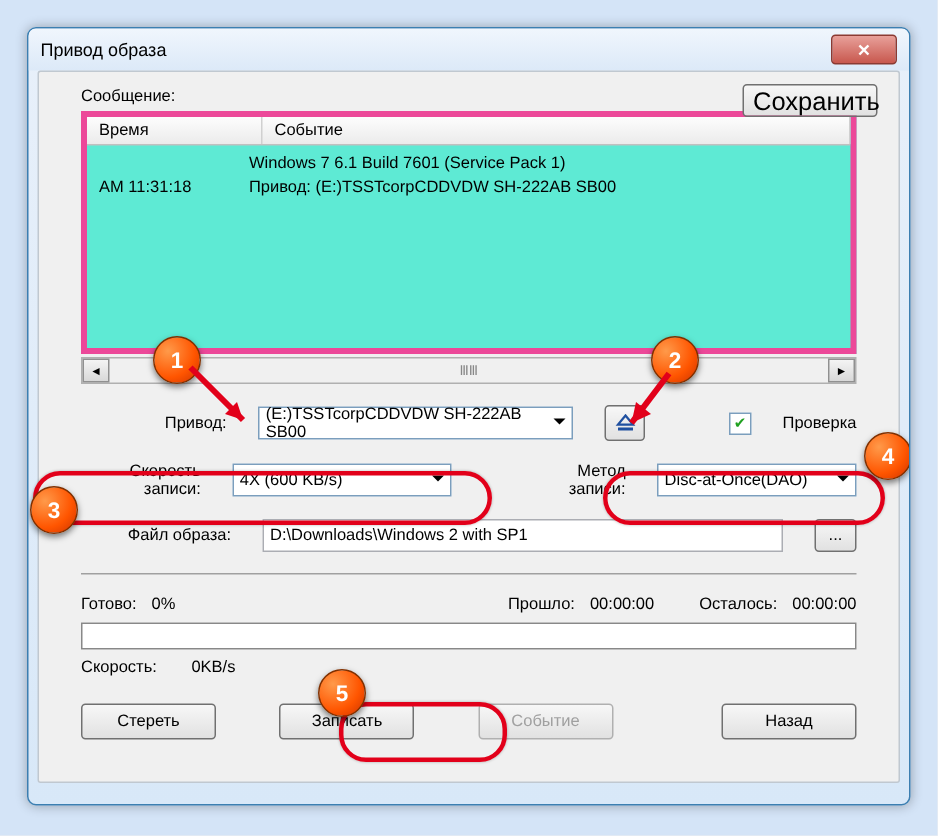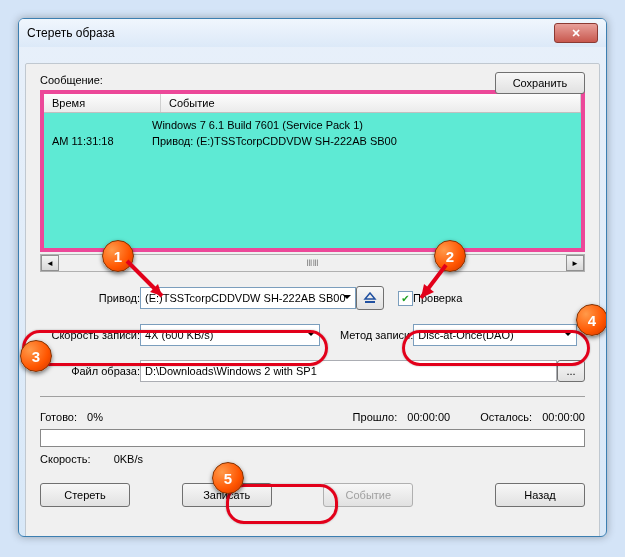--- a/index.html
+++ b/index.html
@@ -1,35 +1,35 @@
 <!DOCTYPE html>
 <html><head>
 <meta charset="utf-8">
 <style>
 body{margin:0;font-family:Tahoma,Arial,sans-serif;font-size:11px;background:#d4e4f7;width:625px;height:557px;box-sizing:border-box;padding:18px}
 .window{background:linear-gradient(#e8f0fa,#d8e8f8);border:1px solid #3c7fb1;border-radius:6px;box-shadow:0 0 8px rgba(0,0,0,.3);height:517px;position:relative;overflow:hidden}
 .titlebar{height:28px;display:flex;align-items:center;padding:0 8px;background:linear-gradient(#f0f6fd,#dce9f8)}
 .title{font-size:12px;color:#000}
 .close{margin-left:auto;width:42px;height:18px;background:linear-gradient(#e8a09a,#c8584e);border:1px solid #8b3a33;border-radius:3px;color:#fff;display:flex;align-items:center;justify-content:center;font-weight:bold;font-size:11px;cursor:pointer}
-.content{padding:10px 14px;background:#f0f0f0;margin:16px 6px 6px;border:1px solid #c0c8d0;border-radius:2px;height:calc(100% - 42px);box-sizing:border-box;position:relative}
+.content{padding:10px 28px;background:#f0f0f0;margin:0 6px 6px;border:1px solid #c0c8d0;border-radius:2px;height:calc(100% - 42px);box-sizing:border-box;position:relative}
 .msglabel{margin-bottom:2px}
-.savebtn{position:absolute;top:8px;right:14px;width:90px;height:22px;background:linear-gradient(#f7f7f7,#e1e1e1);border:1px solid #707070;border-radius:3px;cursor:pointer;font-size:11px}
+.savebtn{position:absolute;top:8px;right:14px;width:90px;height:22px;background:linear-gradient(#f7f7f7,#e1e1e1);border:1px solid #707070;border-radius:3px;cursor:pointer;font-size:17px}
 .listbox{background:#5eead4;border:4px solid #ec4899;height:154px;margin-top:4px;overflow:hidden}
 .listhdr{display:flex;background:linear-gradient(#fdfdfd,#ebebeb);border-bottom:1px solid #c0c0c0}
 .colh{padding:3px 8px;border-right:1px solid #d0d0d0}
 .col1{width:100px}
 .col2{flex:1}
 .listbody{padding:4px}
 .lrow{display:flex;padding:2px 4px}
 .lcell1{width:100px}
 .lcell2{flex:1}
 .scroller{height:16px;background:#f0f0f0;border:1px solid #b0b0b0;margin-top:2px;position:relative;display:flex}
 .scbtn{width:16px;height:14px;background:linear-gradient(#f4f4f4,#d8d8d8);border:1px solid #909090;display:flex;align-items:center;justify-content:center;font-size:8px}
 .sctrack{flex:1;display:flex;align-items:center;justify-content:center;font-size:9px;color:#888}
-.frow{display:flex;align-items:center;margin-top:14px;gap:0}
+.frow{display:flex;align-items:center;margin-top:14px;gap:21px}
 .lbl{text-align:right;width:100px}
 .dd{background:#fff;border:1px solid #7b9ebd;height:20px;padding:0 4px;display:flex;align-items:center;position:relative;cursor:pointer}
 .dd::after{content:'';position:absolute;right:4px;top:7px;border:4px solid transparent;border-top-color:#000}
 .eject{width:26px;height:22px;background:linear-gradient(#f7f7f7,#e1e1e1);border:1px solid #707070;border-radius:3px;display:flex;align-items:center;justify-content:center;cursor:pointer}
 .chk{width:13px;height:13px;border:1px solid #7b9ebd;background:#fff;display:inline-flex;align-items:center;justify-content:center;color:#21a121;font-size:10px;cursor:pointer}
 .txtin{background:#fff;border:1px solid #abadb3;height:20px;padding:0 4px;flex:1;display:flex;align-items:center}
 .browse{width:28px;height:22px;background:linear-gradient(#f7f7f7,#e1e1e1);border:1px solid #707070;border-radius:3px;cursor:pointer;font-size:11px}
 .sep{border-top:1px solid #a0a0a0;margin:14px 0}
 .prog{display:flex;align-items:center;gap:10px}
 .pbar{flex:1;height:16px;background:#fff;border:1px solid #888}
@@ -38,21 +38,21 @@
 .btn.dis{color:#a0a0a0;border-color:#b0b0b0;cursor:default}
 .ring{position:absolute;border:3px solid #e2001a;border-radius:18px;pointer-events:none;box-shadow:0 0 2px rgba(0,0,0,.3)}
 .num{position:absolute;width:30px;height:30px;border-radius:50%;background:radial-gradient(circle at 30% 30%,#ff9a4a,#ff5500 60%,#cc3300);border:1px solid #803000;color:#fff;font-weight:bold;font-size:15px;display:flex;align-items:center;justify-content:center;box-shadow:0 2px 4px rgba(0,0,0,.5);pointer-events:none}
 .arrow{position:absolute;pointer-events:none}
 </style>
 </head>
 <body>
 
 <div class="window">
  <div class="titlebar">
-  <span class="title">Стереть образа</span>
+  <span class="title">Привод образа</span>
   <div class="close">✕</div>
  </div>
  <div class="content">
   <div class="msglabel">Сообщение:</div>
   <button class="savebtn">Сохранить</button>
   <div class="listbox">
    <div class="listhdr">
     <div class="colh col1">Время</div>
     <div class="colh col2">Событие</div>
    </div>

